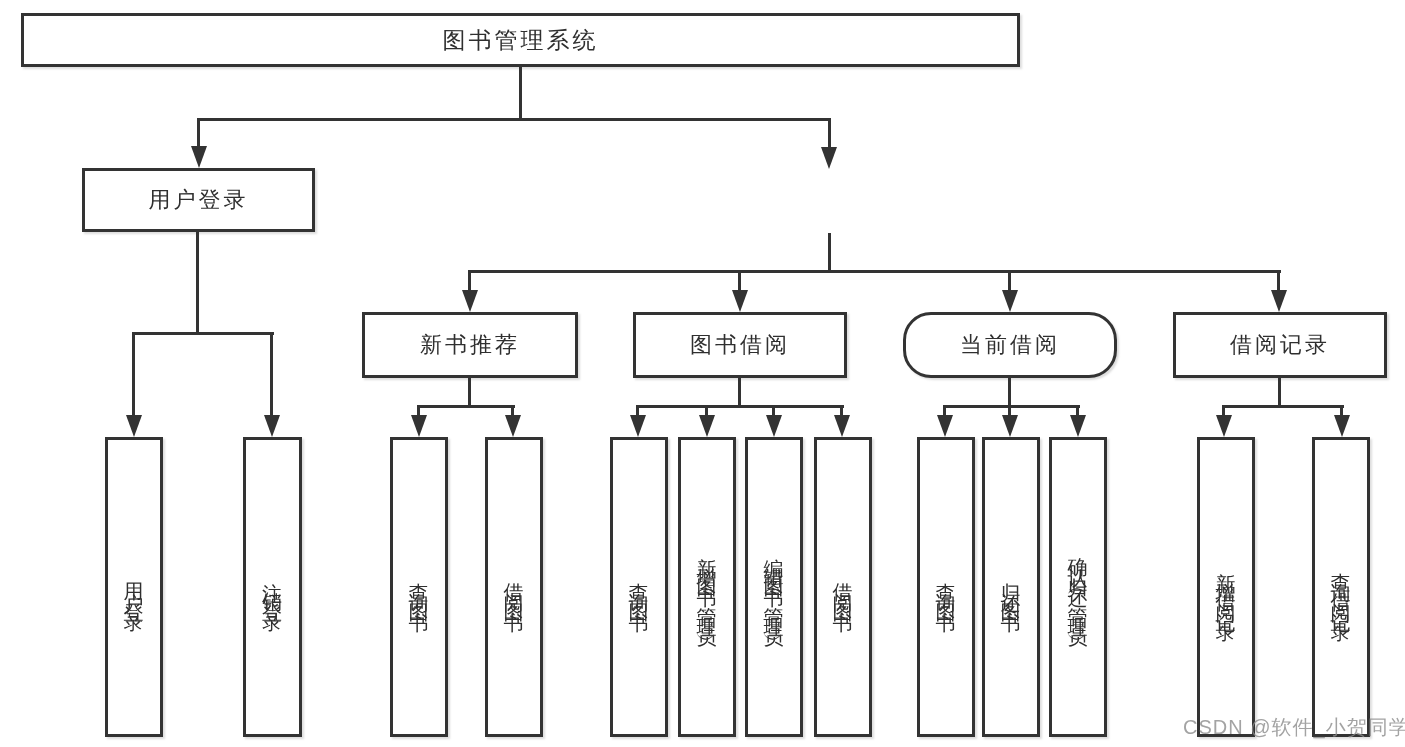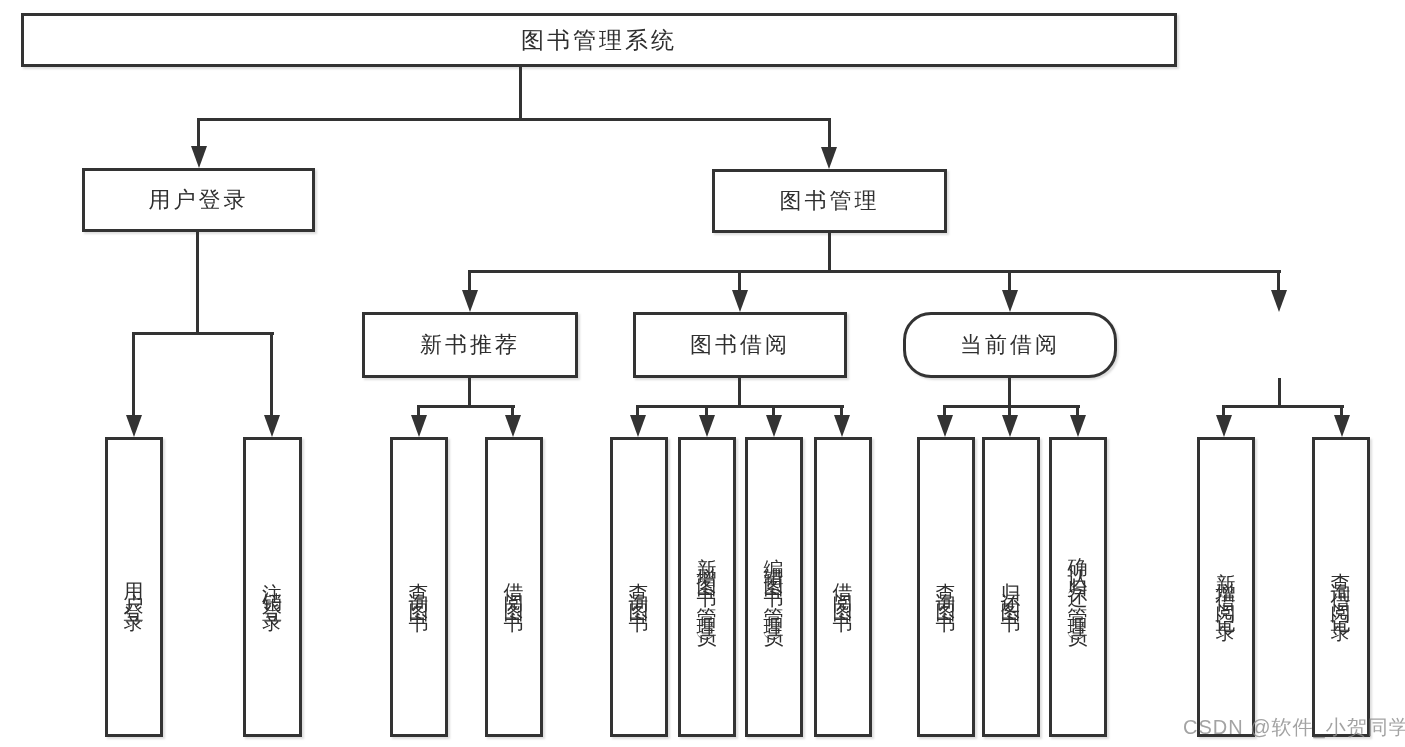--- a/index.html
+++ b/index.html
@@ -57,36 +57,33 @@
     letter-spacing: 1px;
     z-index: 10;
     white-space: nowrap;
   }
 </style>
 </head>
 <body>
 
 <div id="canvas">
 
-  <div class="box h root" style="left:21px; top:13px; width:1156px; height:54px;">
+  <div class="box h root" style="left:21px; top:13px; width:999px; height:54px;">
     <span class="lbl">图书管理系统</span>
   </div>
 
   <div class="vline" style="left:519px; top:67px; height:54px;"></div>
   <div class="hline" style="left:197px; top:118px; width:634px;"></div>
   <div class="vline" style="left:197px; top:118px; height:32px;"></div>
   <div class="vline" style="left:828px; top:118px; height:32px;"></div>
   <div class="arrow" style="left:191px; top:146px;"></div>
   <div class="arrow" style="left:821px; top:147px;"></div>
 
   <div class="box h" style="left:82px; top:168px; width:233px; height:64px;">
     <span class="lbl">用户登录</span>
-  </div>
-  <div class="box h" style="left:712px; top:169px; width:235px; height:64px;">
-    <span class="lbl">图书管理</span>
   </div>
 
   <div class="vline" style="left:196px; top:232px; height:103px;"></div>
   <div class="hline" style="left:132px; top:332px; width:142px;"></div>
   <div class="vline" style="left:132px; top:332px; height:86px;"></div>
   <div class="vline" style="left:270px; top:332px; height:86px;"></div>
   <div class="arrow" style="left:126px; top:415px;"></div>
   <div class="arrow" style="left:264px; top:415px;"></div>
 
   <div class="vline" style="left:828px; top:233px; height:40px;"></div>
@@ -101,20 +98,23 @@
   <div class="arrow" style="left:1271px; top:290px;"></div>
 
   <div class="box h" style="left:362px; top:312px; width:216px; height:66px;">
     <span class="lbl">新书推荐</span>
   </div>
   <div class="box h" style="left:633px; top:312px; width:214px; height:66px;">
     <span class="lbl">图书借阅</span>
   </div>
   <div class="box h" style="left:903px; top:312px; width:214px; height:66px;border-radius:28px;">
     <span class="lbl">当前借阅</span>
+  </div>
+  <div class="box h" style="left:1173px; top:312px; width:214px; height:66px;">
+    <span class="lbl">借阅记录</span>
   </div>
 
   <div class="vline" style="left:468px; top:378px; height:30px;"></div>
   <div class="hline" style="left:417px; top:405px; width:98px;"></div>
   <div class="vline" style="left:417px; top:405px; height:13px;"></div>
   <div class="vline" style="left:511px; top:405px; height:13px;"></div>
   <div class="arrow" style="left:411px; top:415px;"></div>
   <div class="arrow" style="left:505px; top:415px;"></div>
 
   <div class="vline" style="left:738px; top:378px; height:30px;"></div>

